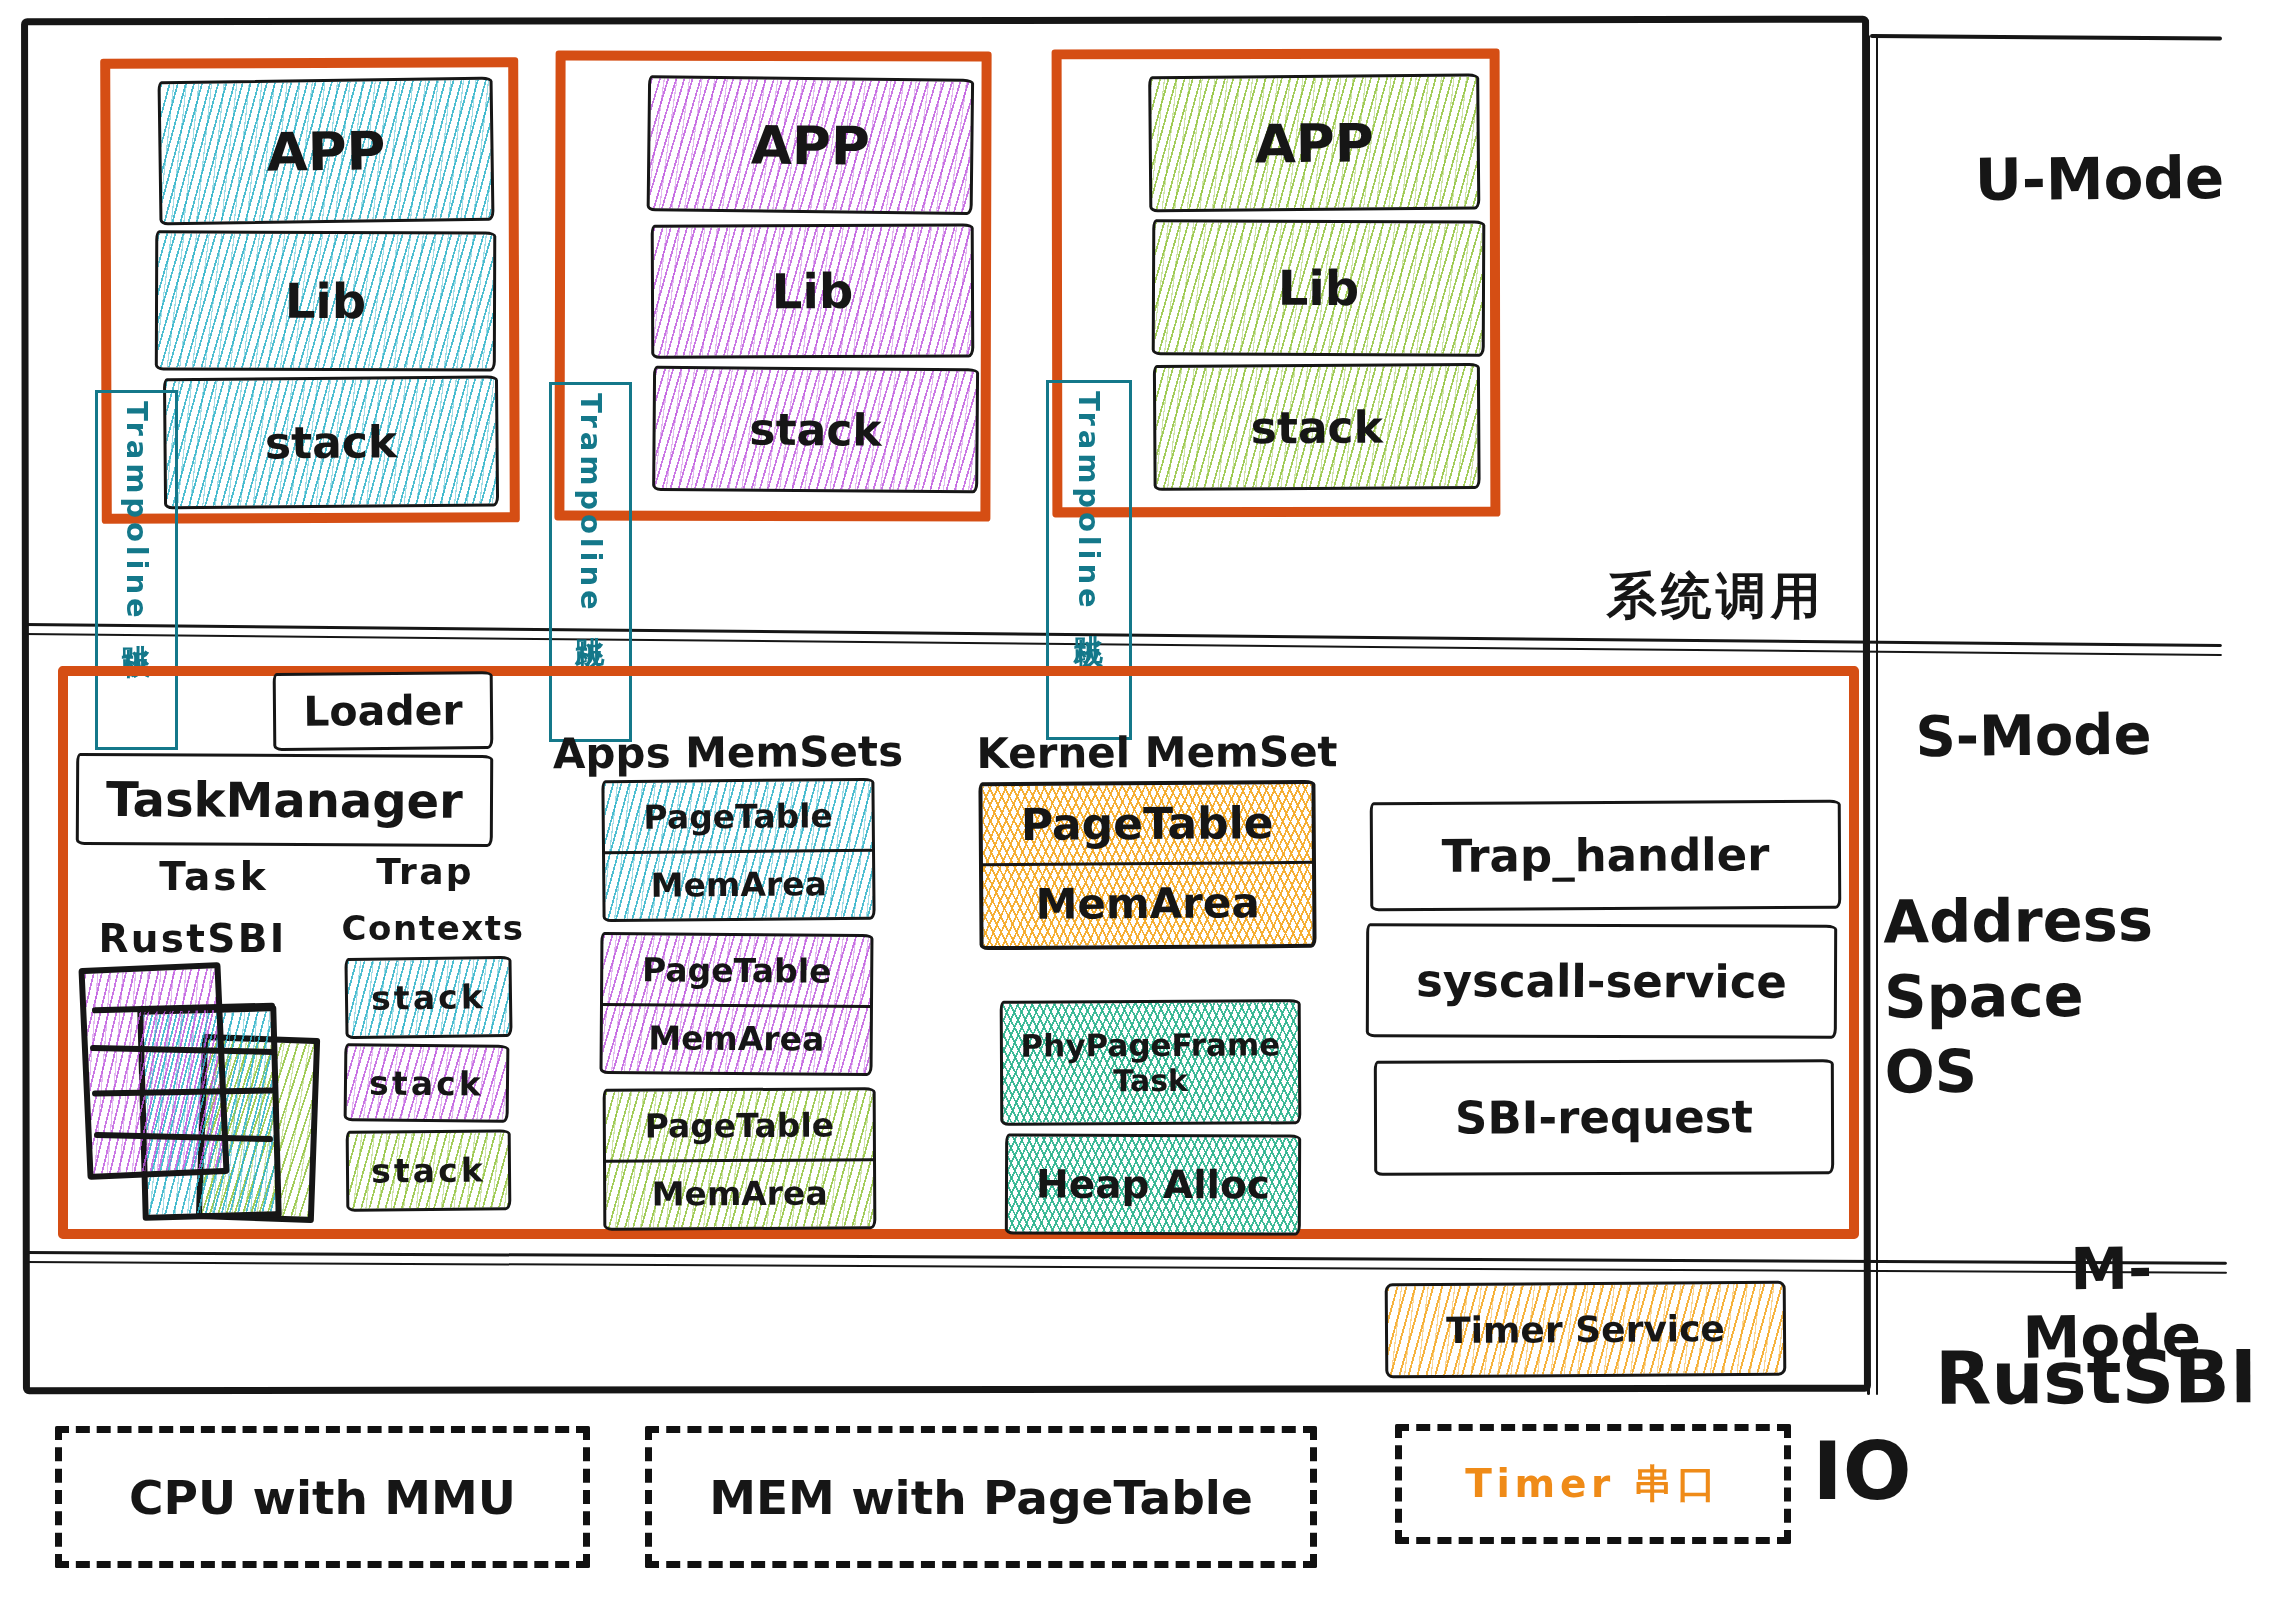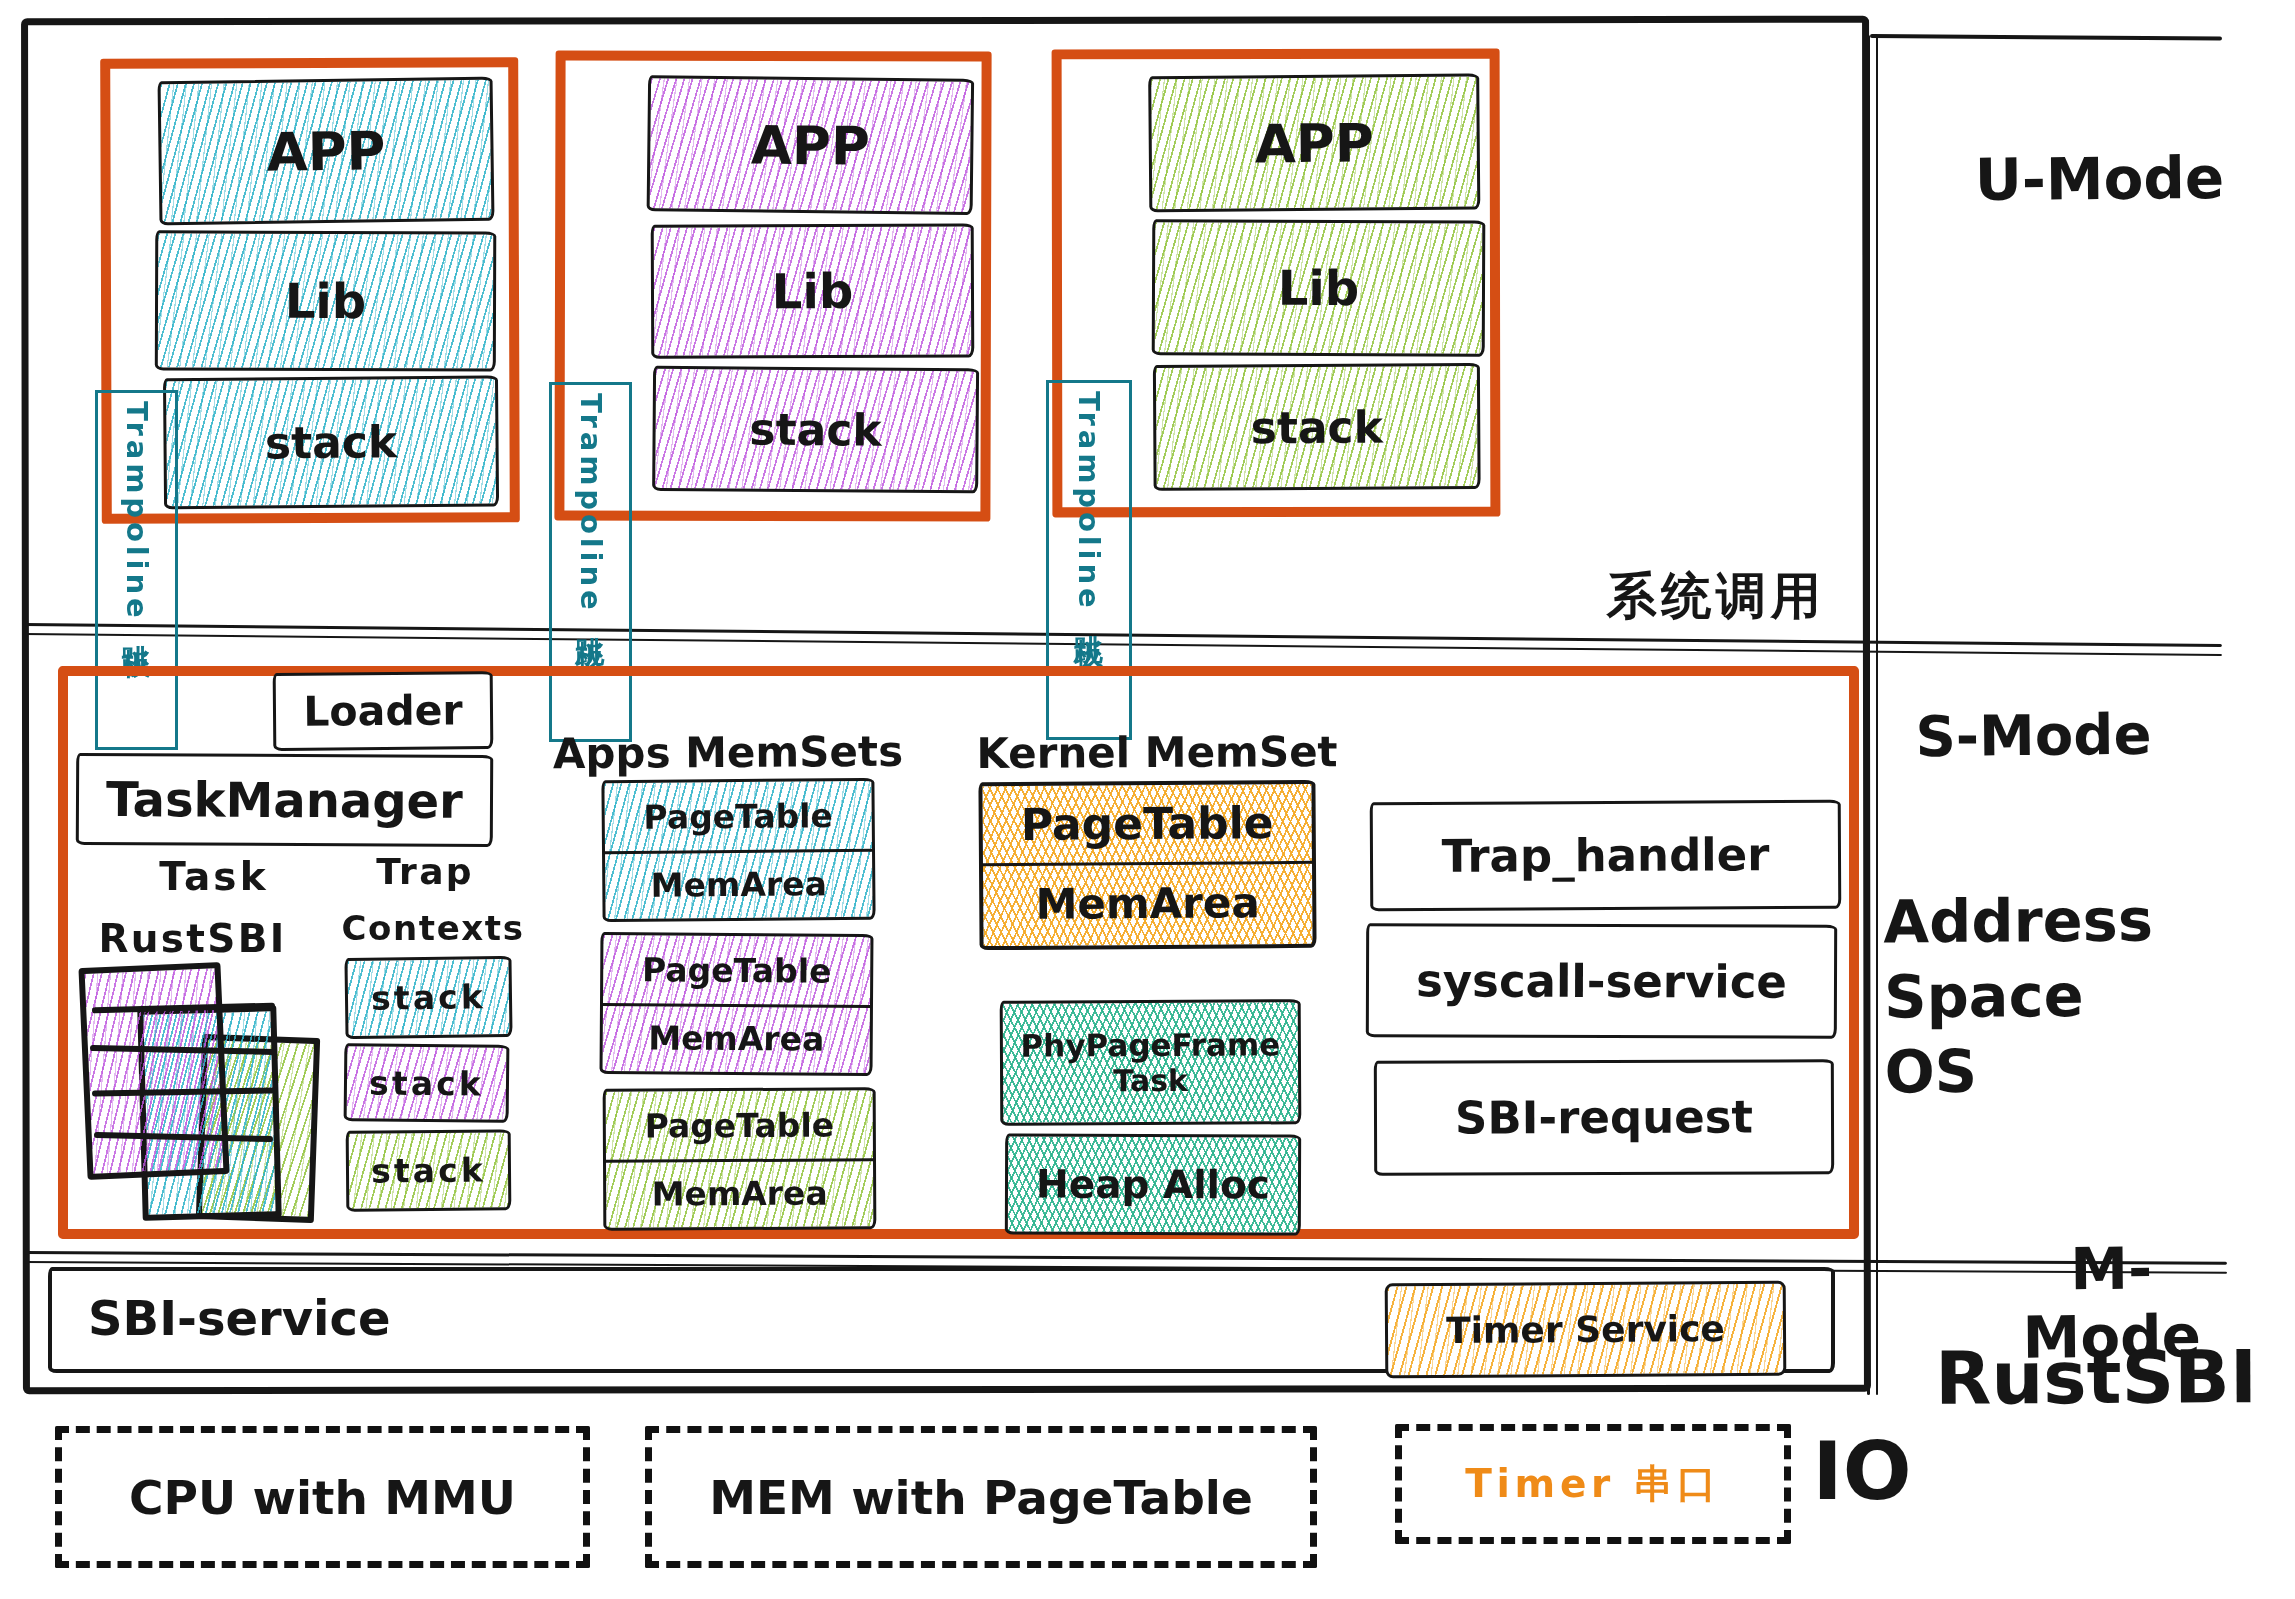--- a/index.html
+++ b/index.html
@@ -239,23 +239,20 @@
   <div class="abs sketch lbl" style="left:1370px;top:801px;width:471px;height:109px;transform:rotate(-0.3deg);">
     <span class="hand" style="font-size:45px;">Trap_handler</span>
   </div>
   <div class="abs sketch lbl" style="left:1366px;top:924px;width:471px;height:114px;transform:rotate(0.2deg);">
     <span class="hand" style="font-size:45px;">syscall-service</span>
   </div>
   <div class="abs sketch lbl" style="left:1374px;top:1060px;width:460px;height:115px;transform:rotate(-0.2deg);">
     <span class="hand" style="font-size:45px;">SBI-request</span>
   </div>
 
-  <div class="abs sketch" style="left:48px;top:1267px;width:1787px;height:106px;border-width:4.7px;">
-    <span class="hand" style="position:absolute;left:36px;top:50%;transform:translateY(-54%);font-size:48px;">SBI-service</span>
-  </div>
   <div class="abs sketch h-amber lbl" style="left:1385px;top:1282px;width:401px;height:95px;border-width:3.1px;border-radius:7.8px;transform:rotate(-0.4deg);">
     <span class="hand" style="font-size:36px;">Timer Service</span>
   </div>
 
   <div class="abs dash h-blue lbl" style="left:645px;top:1426px;width:672px;height:142px;">
     <span class="hand" style="font-size:47px;">MEM with PageTable</span>
   </div>
   <div class="abs dash h-purple lbl" style="left:55px;top:1426px;width:535px;height:142px;">
     <span class="hand" style="font-size:47px;">CPU with MMU</span>
   </div>

